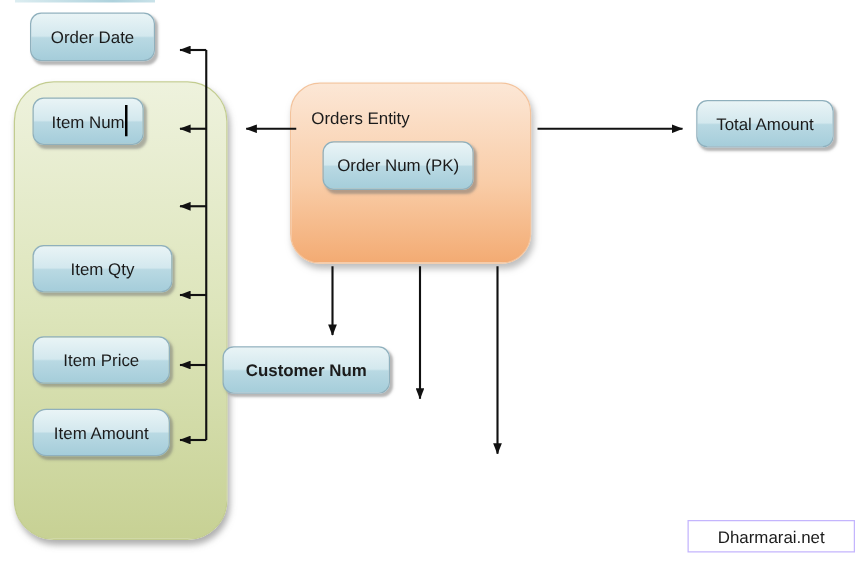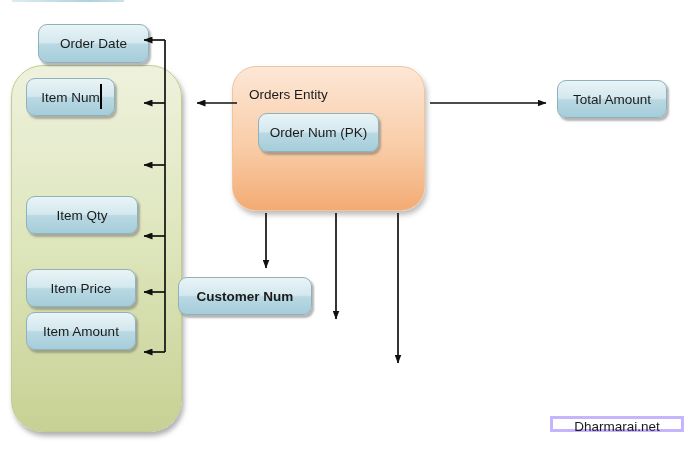--- a/index.html
+++ b/index.html
@@ -19,26 +19,26 @@
     justify-content: center;
     font-size: 13.5px;
     color: #1b1b1b;
     background: linear-gradient(180deg, #e9f4f6 0%, #d3e8ee 48%, #b9d9e3 52%, #a5cdda 100%);
     border: 1px solid #8fb0bd;
     border-radius: 9px;
     box-shadow: 2px 2.5px 2px rgba(110,110,110,0.5);
     box-sizing: border-box;
     z-index: 3;
   }
-  #node-order-date      { left: 24px;  top: 24px;  width: 111px; height: 39px; margin-left: 14px; }
+  #node-order-date      { left: 24px;  top: 10px;  width: 100px; height: 39px; }
   #node-item-num        { left: 26px;  top: 78px;  width: 89px; height: 38px; }
   #node-item-name       { left: 26px;  top: 142px; width: 110px; height: 38px; }
   #node-item-qty        { left: 26px;  top: 196px; width: 112px; height: 38px; }
   #node-item-price      { left: 26px;  top: 269px; width: 110px; height: 38px; }
-  #node-item-amount     { left: 26px;  top: 312px; width: 110px; height: 38px; }
+  #node-item-amount     { left: 26px;  top: 327px; width: 110px; height: 38px; border-radius: 11px; }
   #node-total-amount    { left: 557px; top: 80px;  width: 110px; height: 38px; }
   #node-customer-num    { left: 178px; top: 277px; width: 134px; height: 38px; font-weight: bold; }
   #node-customer-name   { left: 245px; top: 327px; width: 133px; height: 38px; }
   #node-customer-address{ left: 364px; top: 371px; width: 146px; height: 38px; }
   #node-order-num-pk    { left: 258px; top: 113px; width: 121px; height: 39px; z-index: 4; }
 
   #group-box {
     position: absolute;
     left: 11px; top: 65px;
     width: 171px; height: 367px;
@@ -93,25 +93,25 @@
   #cropped-shape-edge {
     position: absolute;
     left: 12px; top: 0;
     width: 112px; height: 2px;
     background: linear-gradient(90deg, #dcedf1 0%, #aed2dd 70%, #c9e2e9 100%);
     z-index: 2;
   }
   #watermark-box {
     position: absolute;
     left: 550px; top: 416px;
-    width: 134px; height: 16px;
-    border: 3px solid #c4b5fd;
+    width: 134px; height: 26px;
+    border: 1px solid #c4b5fd;
     background: #ffffff;
     display: flex;
-    align-items: flex-start;
+    align-items: center;
     justify-content: center;
     font-size: 13.5px;
     color: #1b1b1b;
     box-sizing: border-box;
     z-index: 3;
   }
 </style>
 </head>
 <body>
 

